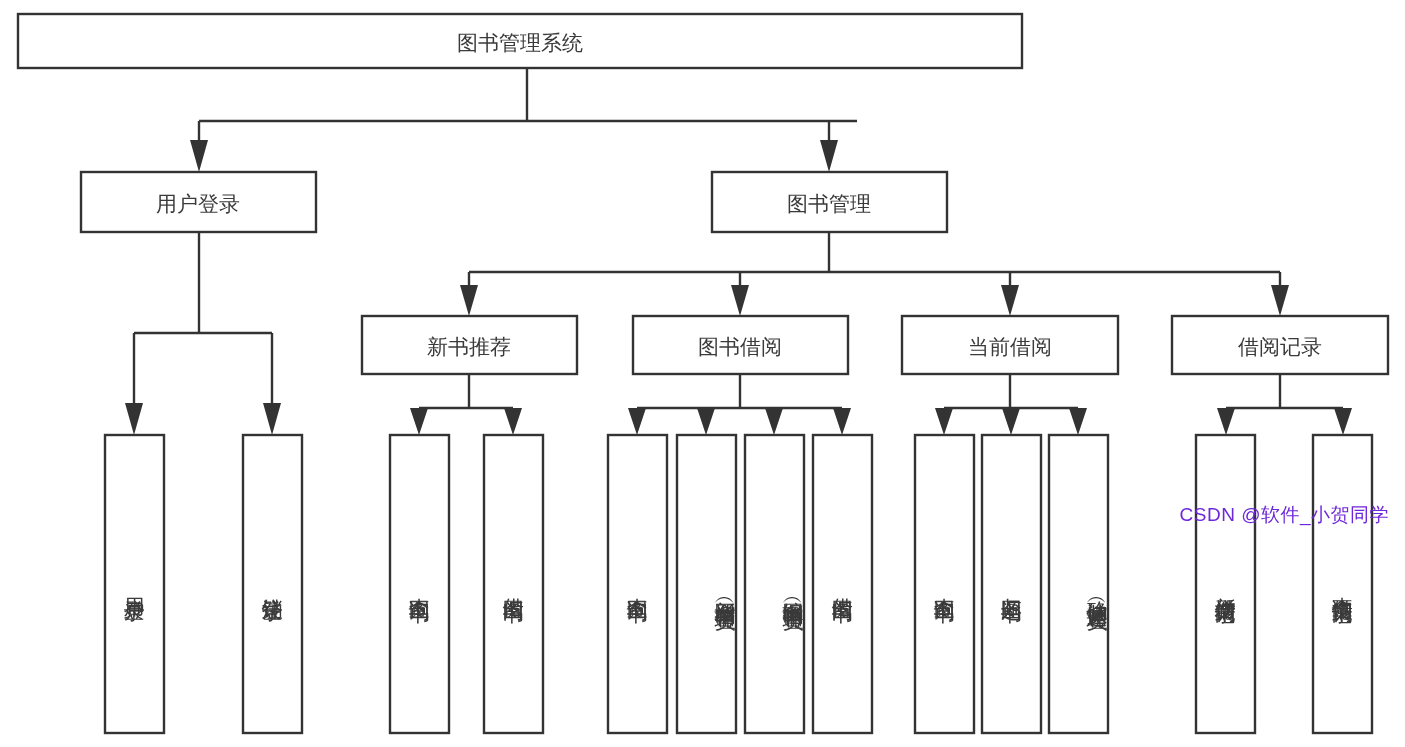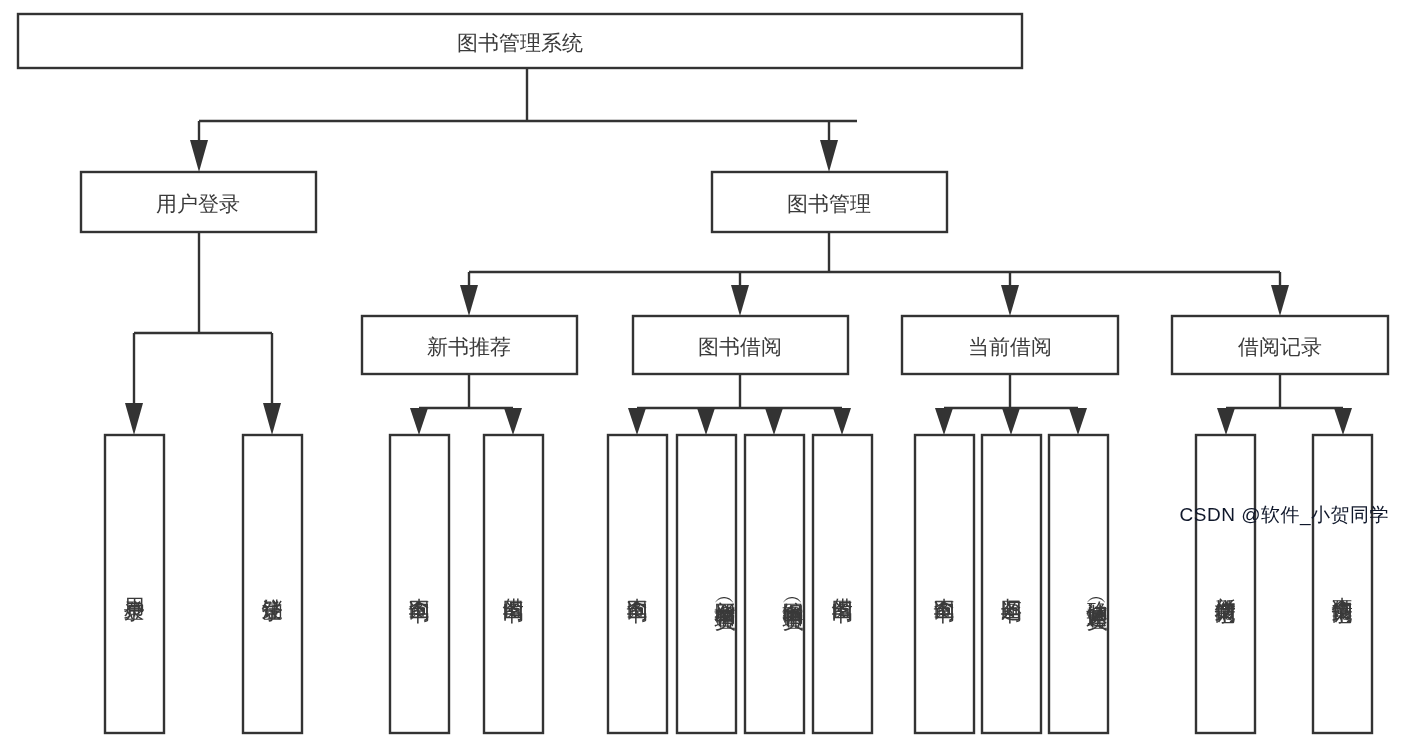--- a/index.html
+++ b/index.html
@@ -66,21 +66,21 @@
     letter-spacing: 1.5px;
     white-space: nowrap;
     pointer-events: none;
   }
   .watermark {
     position: absolute;
     right: 16px;
     bottom: 6px;
     font-family: "Liberation Sans", "DejaVu Sans", sans-serif;
     font-size: 19px;
-    color: #0f172a;
+    color: #6d28d9;
     letter-spacing: 0.5px;
     white-space: nowrap;
   }
 </style>
 </head>
 <body>
 
 <div id="diagram-root">
 
   <svg class="diagram-canvas" viewBox="0 0 1405 747">

